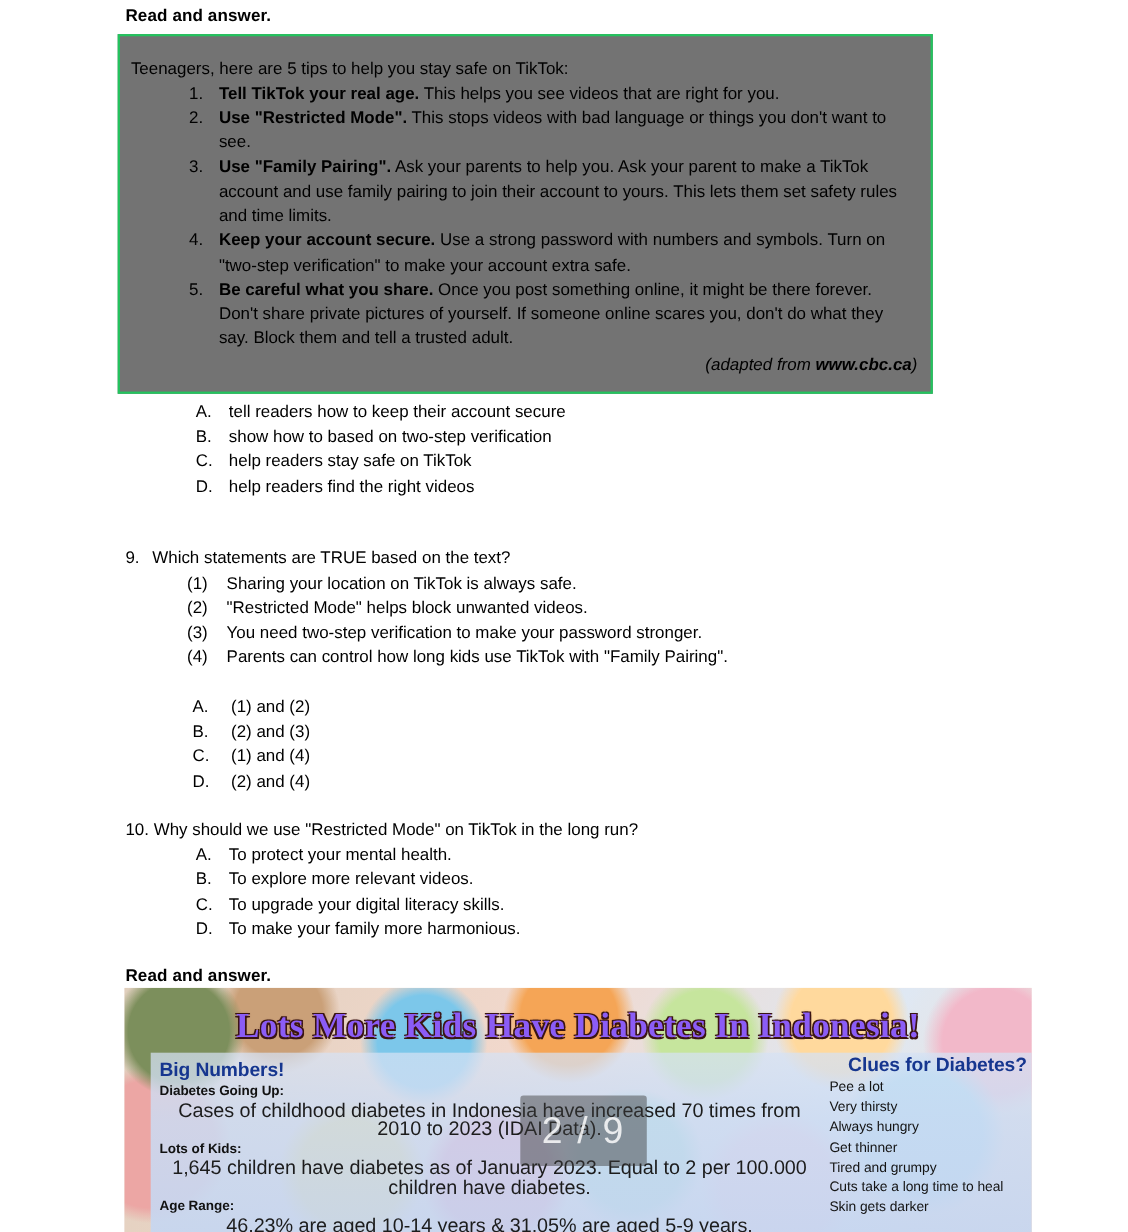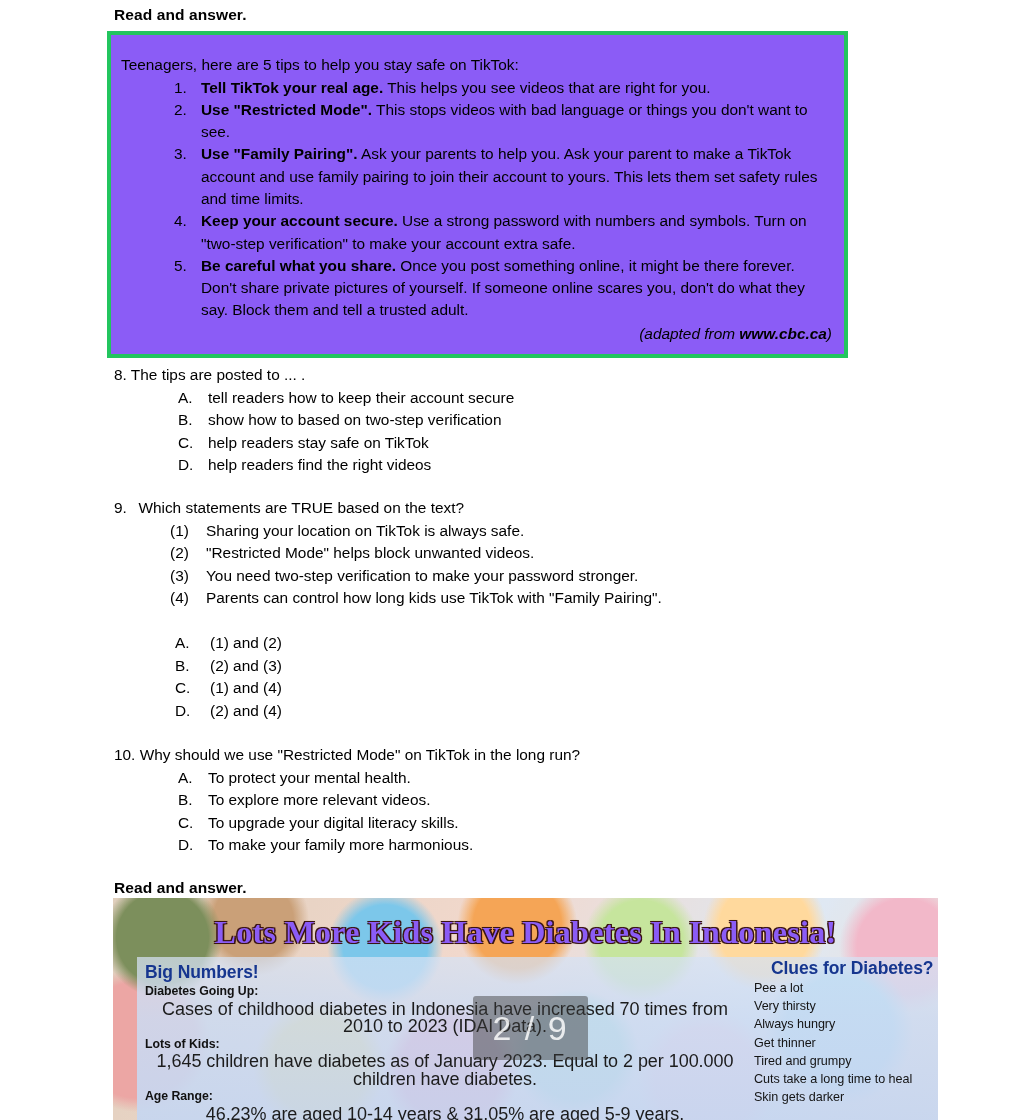--- a/index.html
+++ b/index.html
@@ -33,23 +33,23 @@
     letter-spacing: 0.1px;
   }
 
   
   .reading-box {
     position: absolute;
     left: 107px;
     top: 31px;
     width: 741px;
     height: 327px;
-    border: 4px solid #22c55e;
+    border: 2px solid #22c55e;
     box-sizing: border-box;
-    background: #8b5cf6;
+    background: #737373;
   }
   .reading-box-inner {
     position: absolute;
     left: 8px;
     top: 19px;
     right: 8px;
   }
   .intro-line {
     font-size: 15.4px;
     line-height: 22.5px;
@@ -254,24 +254,20 @@
         </li>
         <li>
           <b>Be careful what you share.</b><span> Once you post something online, it might be there forever. Don't share private pictures of yourself. If someone online scares you, don't do what they say. Block them and tell a trusted adult.</span>
         </li>
       </ol>
       <div class="attribution"><span>(adapted from </span><span class="site">www.cbc.ca</span><span>)</span></div>
     </div>
   </div>
 
   <div class="question-block" style="left:114px; top:364px; width:760px;">
-    <div class="q-stem">
-      <span class="q-num">8.</span>
-      <span>The tips are posted to ... .</span>
-    </div>
     <div class="q-options indent-a">
       <div class="opt-row">
         <span class="opt-label">A.</span>
         <span class="opt-text">tell readers how to keep their account secure</span>
       </div>
       <div class="opt-row">
         <span class="opt-label">B.</span>
         <span class="opt-text">show how to based on two-step verification</span>
       </div>
       <div class="opt-row">

